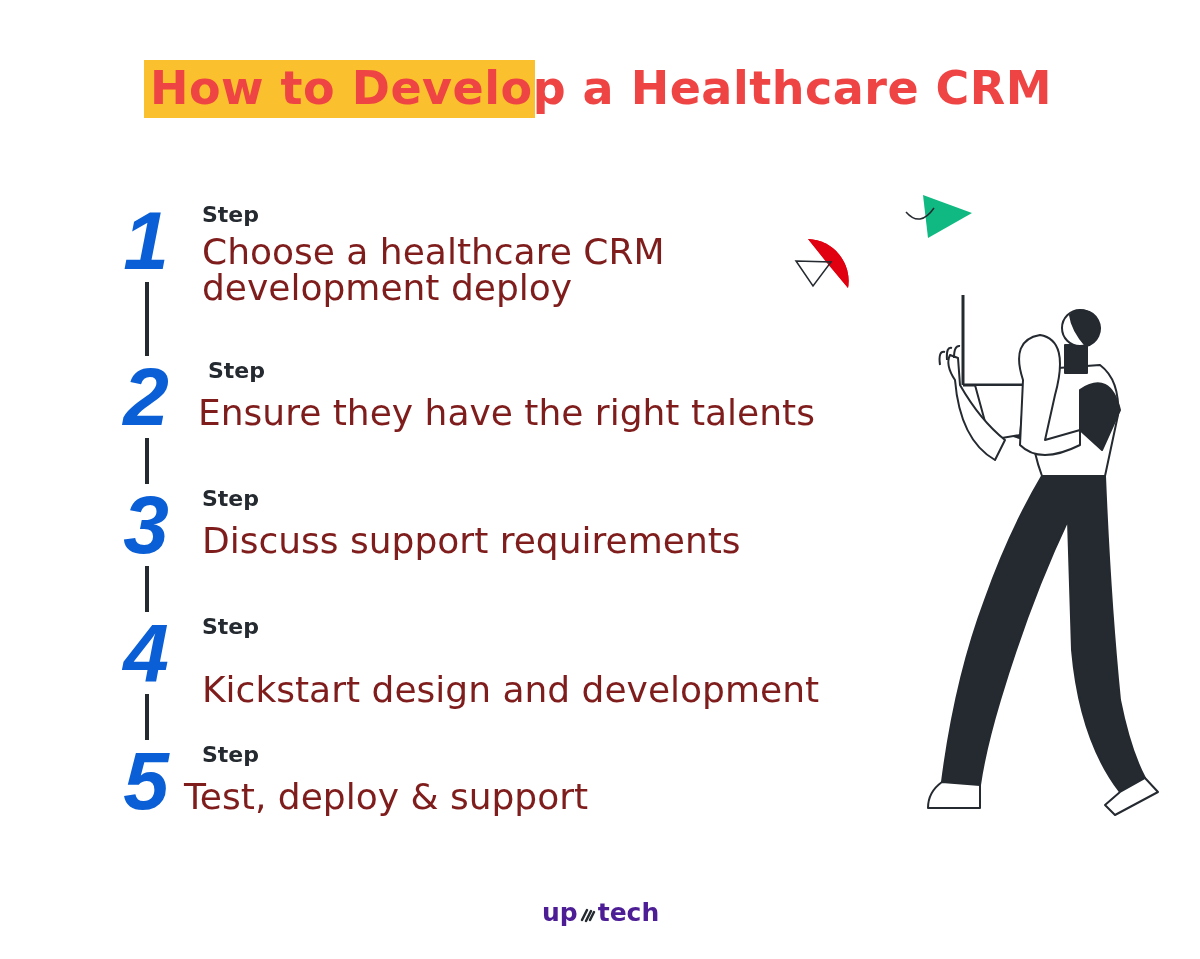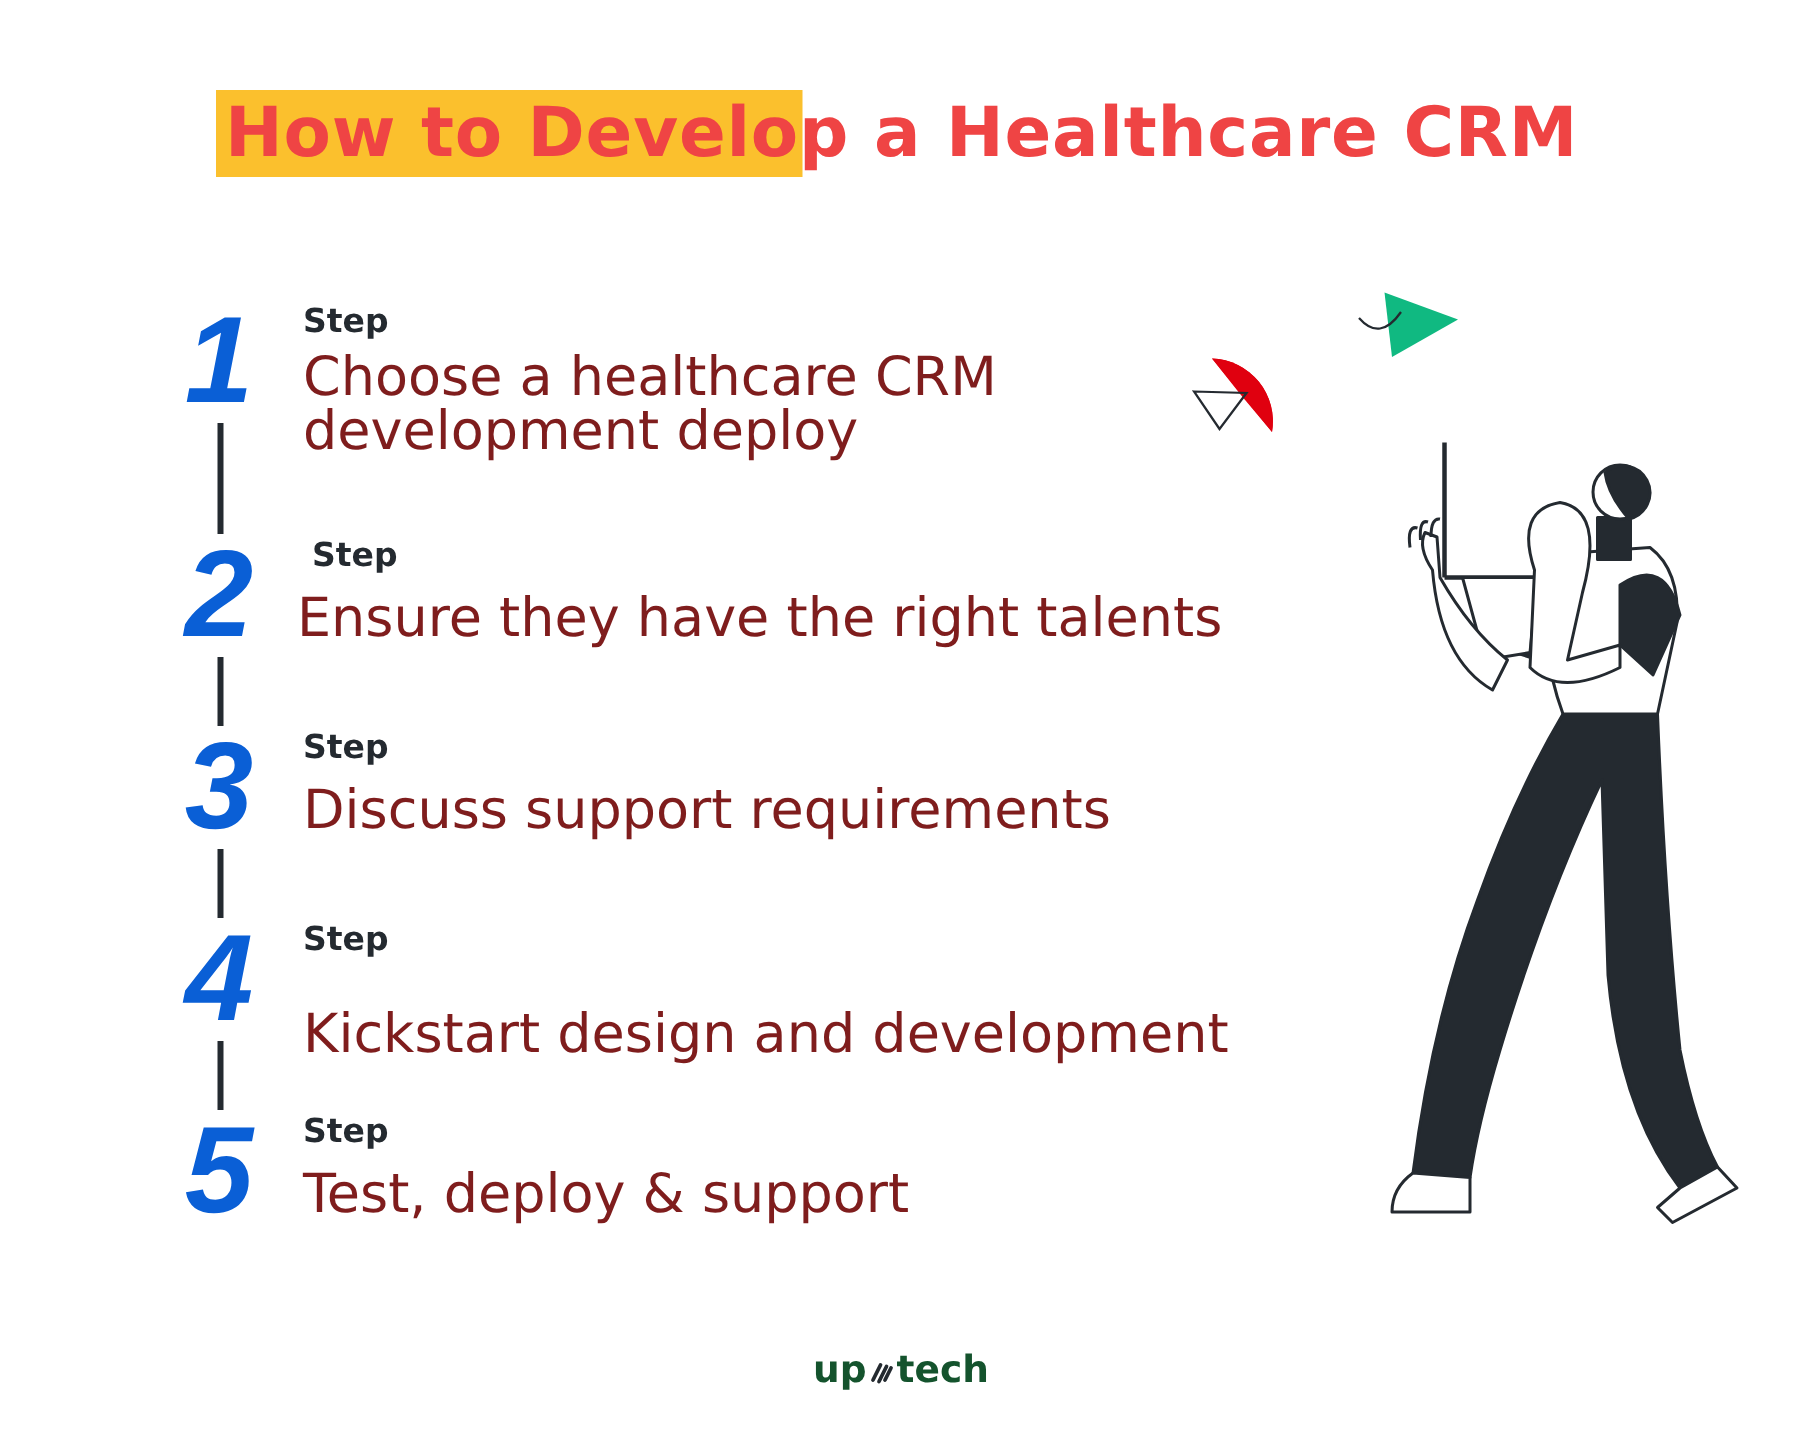--- a/index.html
+++ b/index.html
@@ -9,21 +9,21 @@
   .title-highlight { position:absolute; left:0; top:2px; width:391px; height:58px; background:#fbc02d; }
   .title { position:absolute; left:6px; top:0; white-space:nowrap; font-size:46px; font-weight:bold;
            letter-spacing:0.5px; line-height:60px; color:#ef4444; }
   .timeline-line { position:absolute; left:145px; top:215px; width:4px; height:580px; background:#242a30; }
   .step { position:absolute; left:110px; }
   .step-num { position:absolute; width:80px; text-align:center; font-family:"Liberation Sans", sans-serif;
               font-weight:bold; font-size:82px; line-height:82px; color:#0a5fd6; font-style:italic;
               background:#fff; padding:0; }
   .step-label { position:absolute; white-space:nowrap; font-size:22px; font-weight:bold; color:#242a30; }
   .step-desc { position:absolute; white-space:nowrap; font-size:36px; line-height:36px; color:#7f1d1d; }
-  .logo { position:absolute; left:542px; top:898px; font-size:25px; font-weight:bold; color:#14532d; white-space:nowrap; }
+  .logo { position:absolute; left:542px; top:898px; font-size:25px; font-weight:bold; color:#4c1d95; white-space:nowrap; }
   .logo .mark { display:inline-block; width:20px; height:20px; vertical-align:middle; }
   .illustration { position:absolute; left:780px; top:180px; width:400px; height:650px; }
 </style>
 </head>
 <body>
 
 <div class="title-wrap">
   <div class="title-highlight"></div>
   <div class="title">How to Develop a Healthcare CRM</div>
 </div>
@@ -51,21 +51,21 @@
 
 <div class="step" style="top:612px;">
   <div class="step-num" style="left:-4px;top:0;">4</div>
   <div class="step-label" style="left:92px;top:2px;">Step</div>
   <div class="step-desc" style="left:92px;top:39px;margin-top:21px;">Kickstart design and development</div>
 </div>
 
 <div class="step" style="top:740px;">
   <div class="step-num" style="left:-4px;top:0;">5</div>
   <div class="step-label" style="left:92px;top:2px;">Step</div>
-  <div class="step-desc" style="left:92px;top:39px;">Test, deploy &amp; support</div>
+  <div class="step-desc" style="left:74px;top:39px;">Test, deploy &amp; support</div>
 </div>
 
 <svg class="illustration" viewBox="0 0 400 650">
 
   <g>
     <polygon points="143,15 192,33 148,58" fill="#10b981"></polygon>
     <path d="M126,32 Q140,48 154,28" fill="none" stroke="#242a30" stroke-width="1.5"></path>
   </g>
 
   <g>

